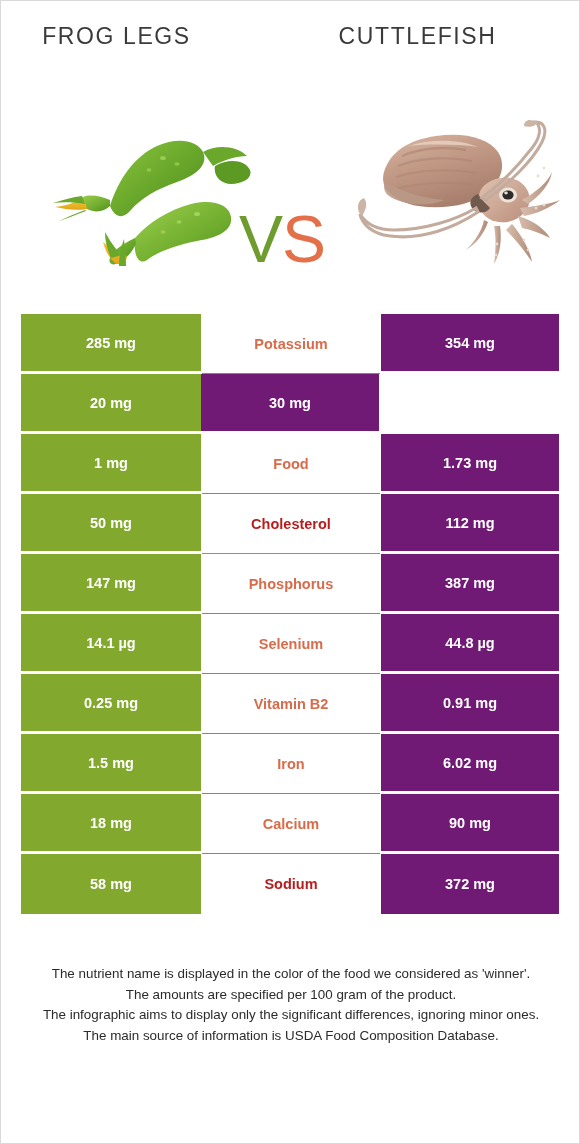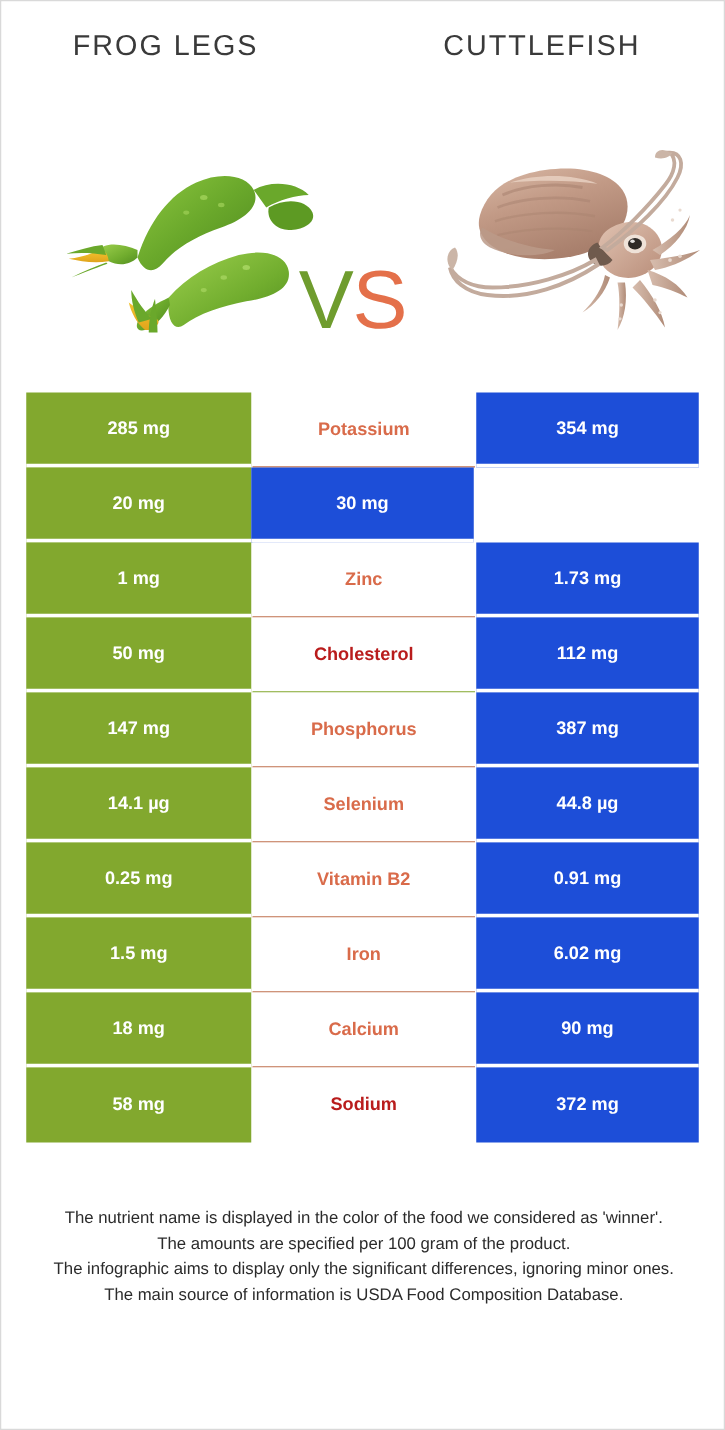--- a/index.html
+++ b/index.html
@@ -17,21 +17,21 @@
     height: 1144px;
     background: #ffffff;
     border: 1px solid #d9d9d9;
     overflow: hidden;
   }
 
   
   .titles {
     position: absolute;
     top: 20px;
-    left: 16px;
+    left: 0;
     width: 532px;
     height: 38px;
     display: flex;
   }
   .title {
     flex: 1;
     text-align: center;
     font-size: 23px;
     font-weight: 300;
     letter-spacing: 1.6px;
@@ -101,21 +101,21 @@
   }
   .cell.mid {
     width: 178px;
     background: #ffffff;
     border-bottom: 1px solid #c0714f;
     margin: 0 1px;
   }
   .cell.mid.win-left  { border-bottom: 1px solid #82a82e; }
   .cell.right {
     width: 178px;
-    background: #1d4ed8;
+    background: #701a75;
     color: #ffffff;
     border-bottom: 3px solid #ffffff;
   }
   .row:last-child .cell.left,
   .row:last-child .cell.right { border-bottom: none; }
   .row:last-child .cell.mid   { border-bottom: none; }
 
   .label-green  { color: #b91c1c; }
   .label-orange { color: #d96b4a; }
 
@@ -278,21 +278,21 @@
         <div class="cell left">285 mg</div>
         <div class="cell mid label-orange">Potassium</div>
         <div class="cell right">354 mg</div>
       </div>
       <div class="row">
         <div class="cell left">20 mg</div>
         <div class="cell right">30 mg</div>
       </div>
       <div class="row">
         <div class="cell left">1 mg</div>
-        <div class="cell mid label-orange">Zinc</div>
+        <div class="cell mid label-orange">Food</div>
         <div class="cell right">1.73 mg</div>
       </div>
       <div class="row">
         <div class="cell left">50 mg</div>
         <div class="cell mid win-left label-green">Cholesterol</div>
         <div class="cell right">112 mg</div>
       </div>
       <div class="row">
         <div class="cell left">147 mg</div>
         <div class="cell mid label-orange">Phosphorus</div>

